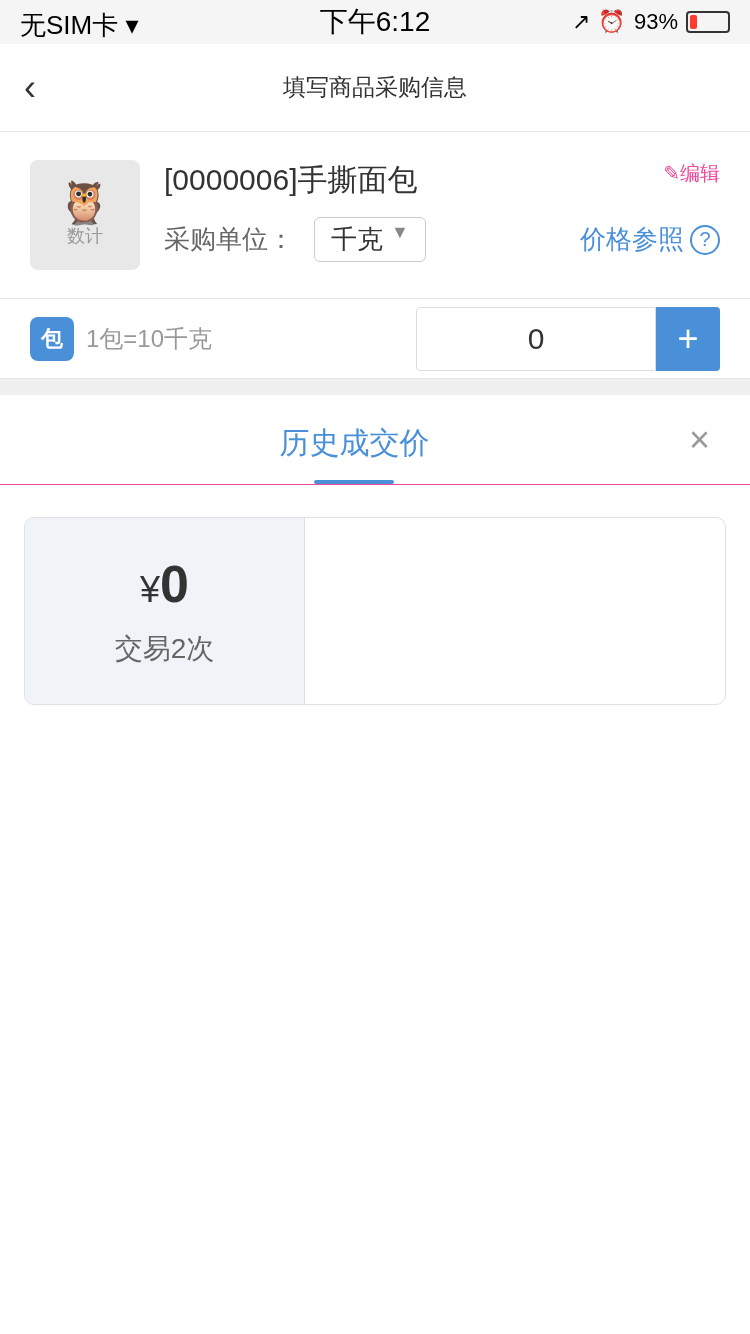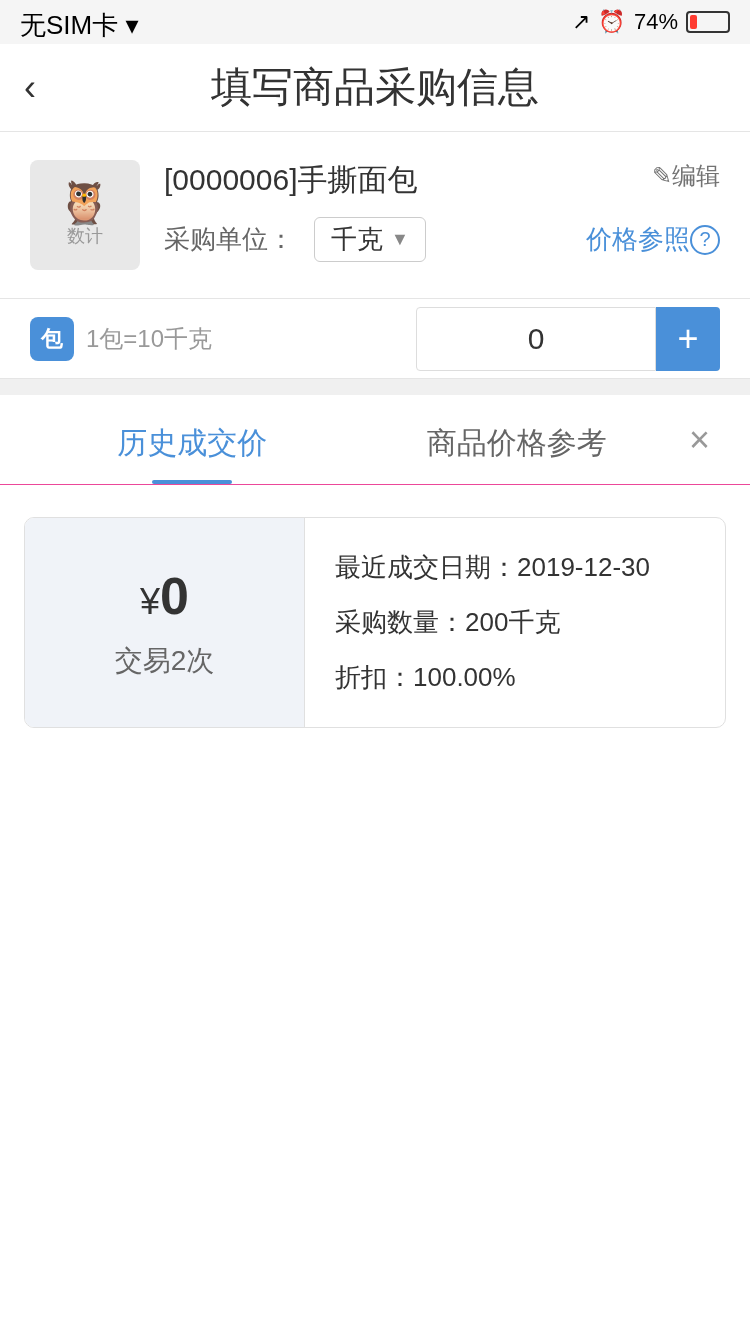--- a/index.html
+++ b/index.html
@@ -73,21 +73,21 @@
       border-bottom: 1px solid #e5e5e5;
     }
     .nav-back {
       position: absolute;
       left: 24px;
       font-size: 36px;
       color: #333;
       cursor: pointer;
     }
     .nav-title {
-      font-size: 41px;
+      font-size: 23px;
       font-weight: 500;
       color: #333;
     }
 
     
     .product-card {
       background: #fff;
       margin: 0;
       padding: 28px 30px 28px 30px;
       display: flex;
@@ -136,22 +136,22 @@
       justify-content: space-between;
       align-items: flex-start;
       text-align: center;
     }
     .product-name {
       font-size: 30px;
       color: #333;
       font-weight: 500;
     }
     .edit-link {
-      font-size: 24px;
-      color: #737373;
+      font-size: 20px;
+      color: #ec4899;
       display: flex;
       align-items: center;
       gap: 4px;
       cursor: pointer;
       white-space: nowrap;
     }
     .product-unit-row {
       display: flex;
       align-items: center;
       justify-content: space-between;
@@ -161,33 +161,34 @@
       color: #666;
     }
     .unit-selector {
       background: #fff;
       border: 1px solid #ccc;
       border-radius: 6px;
       padding: 4px 16px;
       font-size: 26px;
       color: #333;
       display: flex;
-      align-items: center;
+      align-items: flex-start;
       gap: 8px;
       cursor: pointer;
     }
     .unit-arrow {
       font-size: 18px;
       color: #888;
     }
     .price-ref-link {
       font-size: 26px;
       color: #4a90d9;
       display: flex;
       align-items: center;
+      gap: 6px;
       cursor: pointer;
     }
     .help-circle {
       width: 30px;
       height: 30px;
       border: 2px solid #4a90d9;
       border-radius: 50%;
       display: flex;
       align-items: center;
       justify-content: center;
@@ -357,24 +358,25 @@
       min-height: 600px;
     }
   </style>
 </head>
 <body>
 
 <div class="status-bar">
   <div class="status-left">
     <span>无SIM卡 ▾</span>
   </div>
+  <div class="status-center">下午6:12</div>
   <div class="status-right">
     <span>↗</span>
     <span>⏰</span>
-    <span>74%</span>
+    <span>93%</span>
     <div class="battery-body">
       <div class="battery-fill"></div>
     </div>
   </div>
 </div>
 
 <div class="nav-bar">
   <span class="nav-back">‹</span>
   <span class="nav-title">填写商品采购信息</span>
 </div>
@@ -421,40 +423,26 @@
 </div>
 
 <div class="separator"></div>
 
 <div class="tabs-container">
   <div class="tabs-header">
     <div class="tab-item active">
       <span>历史成交价</span>
       <div class="tab-underline"></div>
     </div>
-    <div class="tab-item inactive">
-      <span>商品价格参考</span>
-    </div>
     <span class="tab-close">×</span>
   </div>
 
   <div class="price-card">
     <div class="price-card-left">
       <div class="price-value">
         <span class="price-currency">¥</span><span>0</span>
       </div>
       <div class="price-times">交易2次</div>
     </div>
-    <div class="price-card-right">
-      <div class="price-detail-row">
-        <span>最近成交日期：</span><span>2019-12-30</span>
-      </div>
-      <div class="price-detail-row">
-        <span>采购数量：</span><span>200千克</span>
-      </div>
-      <div class="price-detail-row">
-        <span>折扣：</span><span>100.00%</span>
-      </div>
-    </div>
   </div>
 
   <div class="bottom-area"></div>
 </div>
 
 </body></html>

